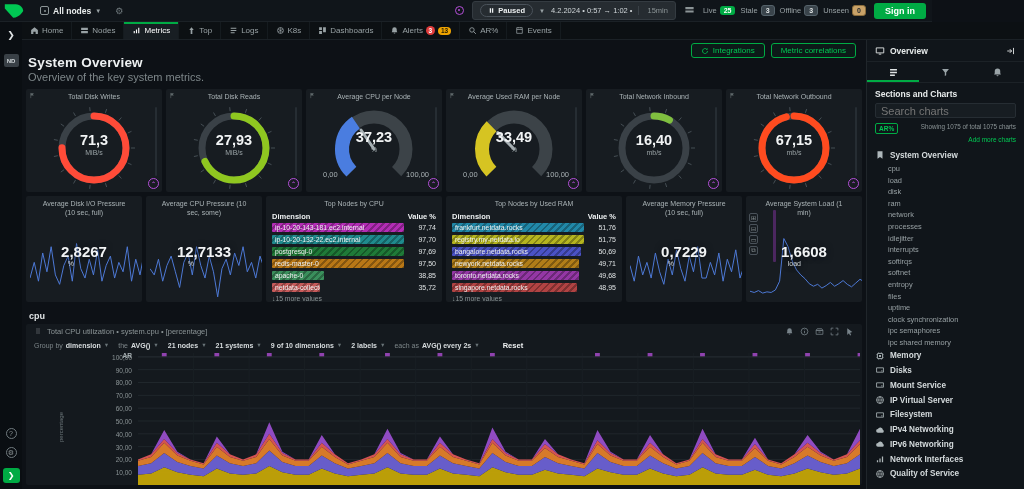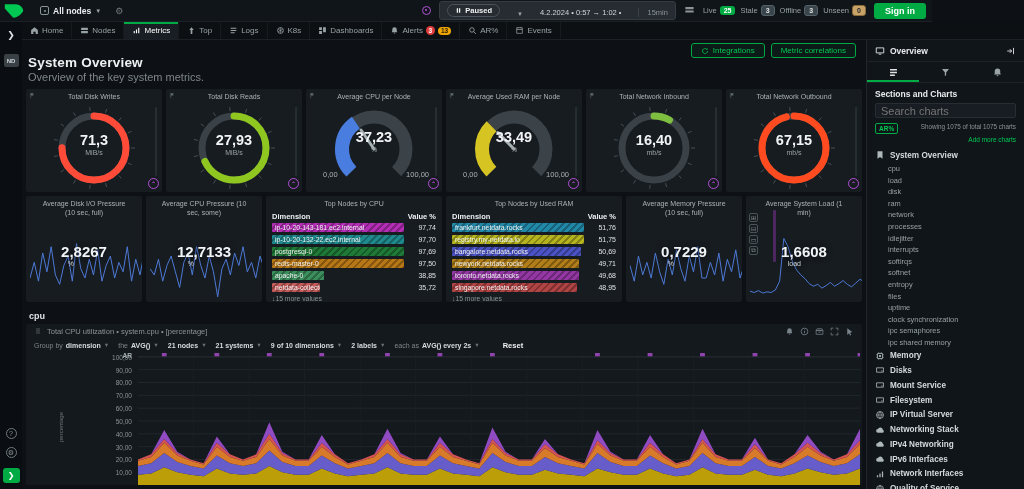--- a/index.html
+++ b/index.html
@@ -12,21 +12,21 @@
     display:flex; align-items:center; border-bottom:1px solid #1b2126; }
   .logo { width:20px; height:16px; margin:0 8px 0 4px; }
   .nodesel { display:flex; align-items:center; gap:4px; font-size:8.5px; font-weight:bold; color:#e8ecec; margin-left:8px; }
   .sq-dot { width:9px; height:9px; border:1px solid #8b9496; border-radius:2px; position:relative; }
   .sq-dot::after { content:""; position:absolute; left:2.5px; top:2.5px; width:2px; height:2px; border-radius:50%; background:#8b9496; }
   .caret { font-size:6px; color:#98a1a4; }
   .gearglyph { color:#707a7e; font-size:9px; margin-left:10px; }
   .tright { margin-left:auto; display:flex; align-items:center; gap:8px; margin-right:6px; }
   .anomicon { width:9px; height:9px; border:1.5px solid #b44fd8; border-radius:50%; position:relative; }
   .anomicon::after { content:""; position:absolute; left:1.5px; top:1.5px; width:2.5px; height:2.5px; border-radius:50%; background:#b44fd8; }
-  .pill { display:flex; align-items:flex-end; gap:17px; background:#262c31; border:1px solid #343b41;
+  .pill { display:flex; align-items:center; gap:6px; background:#262c31; border:1px solid #343b41;
     border-radius:3px; padding:2px 7px; font-size:7.5px; color:#cfd5d8; }
   .subpill { display:flex; align-items:center; gap:3px; border:1px solid #4a525a; border-radius:9px;
     padding:1px 7px; color:#eef1f2; font-weight:bold; }
   .win { color:#8b9496; border-left:1px solid #3a4147; padding-left:8px; }
   .stateicon { color:#8b9496; }
   .states { display:flex; align-items:center; gap:5px; font-size:7.5px; color:#98a1a4; }
   .stbadge { display:inline-block; min-width:14px; text-align:center; border-radius:3px;
     padding:1px 4px; font-size:7px; font-weight:bold; margin-left:3px; }
   .st-live { background:#00ab44; color:#fff; }
   .st-grey { background:#3a444b; border:1px solid #55626a; color:#dfe3e4; }
@@ -796,49 +796,43 @@
         </div>
         <div class="gi">
           <svg class="ic" viewBox="0 0 16 16" fill="currentColor">
             <path d="M2.5 4.5h11v7h-11z" fill="none" stroke="currentColor" stroke-width="1.3"></path>
             <circle cx="11" cy="9.3" r="1"></circle>
           </svg>
           <span>Mount Service</span>
         </div>
         <div class="gi">
           <svg class="ic" viewBox="0 0 16 16" fill="currentColor">
+            <circle cx="8" cy="8" r="5.5" fill="none" stroke="currentColor" stroke-width="1.3"></circle>
+            <path d="M2.5 8h11M8 2.5c2.8 3 2.8 8 0 11-2.8-3-2.8-8 0-11z" fill="none" stroke="currentColor" stroke-width="1"></path>
+          </svg>
+          <span>IP Virtual Server</span>
+        </div>
+        <div class="gi">
+          <svg class="ic" viewBox="0 0 16 16" fill="currentColor">
             <path d="M2.5 4.5h11v7h-11z" fill="none" stroke="currentColor" stroke-width="1.3"></path>
             <circle cx="11" cy="9.3" r="1"></circle>
           </svg>
           <span>Filesystem</span>
         </div>
         <div class="gi">
           <svg class="ic" viewBox="0 0 16 16" fill="currentColor">
-            <circle cx="8" cy="8" r="5.5" fill="none" stroke="currentColor" stroke-width="1.3"></circle>
-            <path d="M2.5 8h11M8 2.5c2.8 3 2.8 8 0 11-2.8-3-2.8-8 0-11z" fill="none" stroke="currentColor" stroke-width="1"></path>
-          </svg>
-          <span>IP Virtual Server</span>
-        </div>
-        <div class="gi">
-          <svg class="ic" viewBox="0 0 16 16" fill="currentColor">
             <path d="M5 12.5a3 3 0 0 1-.4-6A4.2 4.2 0 0 1 12.6 7.6 2.6 2.6 0 0 1 12 12.5z"></path>
           </svg>
-          <span>Networking Stack</span>
+          <span>IPv4 Networking</span>
         </div>
         <div class="gi">
           <svg class="ic" viewBox="0 0 16 16" fill="currentColor">
             <path d="M5 12.5a3 3 0 0 1-.4-6A4.2 4.2 0 0 1 12.6 7.6 2.6 2.6 0 0 1 12 12.5z"></path>
           </svg>
-          <span>IPv4 Networking</span>
-        </div>
-        <div class="gi">
-          <svg class="ic" viewBox="0 0 16 16" fill="currentColor">
-            <path d="M5 12.5a3 3 0 0 1-.4-6A4.2 4.2 0 0 1 12.6 7.6 2.6 2.6 0 0 1 12 12.5z"></path>
-          </svg>
-          <span>IPv6 Interfaces</span>
+          <span>IPv6 Networking</span>
         </div>
         <div class="gi">
           <svg class="ic" viewBox="0 0 16 16" fill="currentColor">
             <path d="M3 10h2v3H3zM7 7h2v6H7zM11 4h2v9h-2z"></path>
           </svg>
           <span>Network Interfaces</span>
         </div>
         <div class="gi">
           <svg class="ic" viewBox="0 0 16 16" fill="currentColor">
             <circle cx="8" cy="8" r="5.5" fill="none" stroke="currentColor" stroke-width="1.3"></circle>

